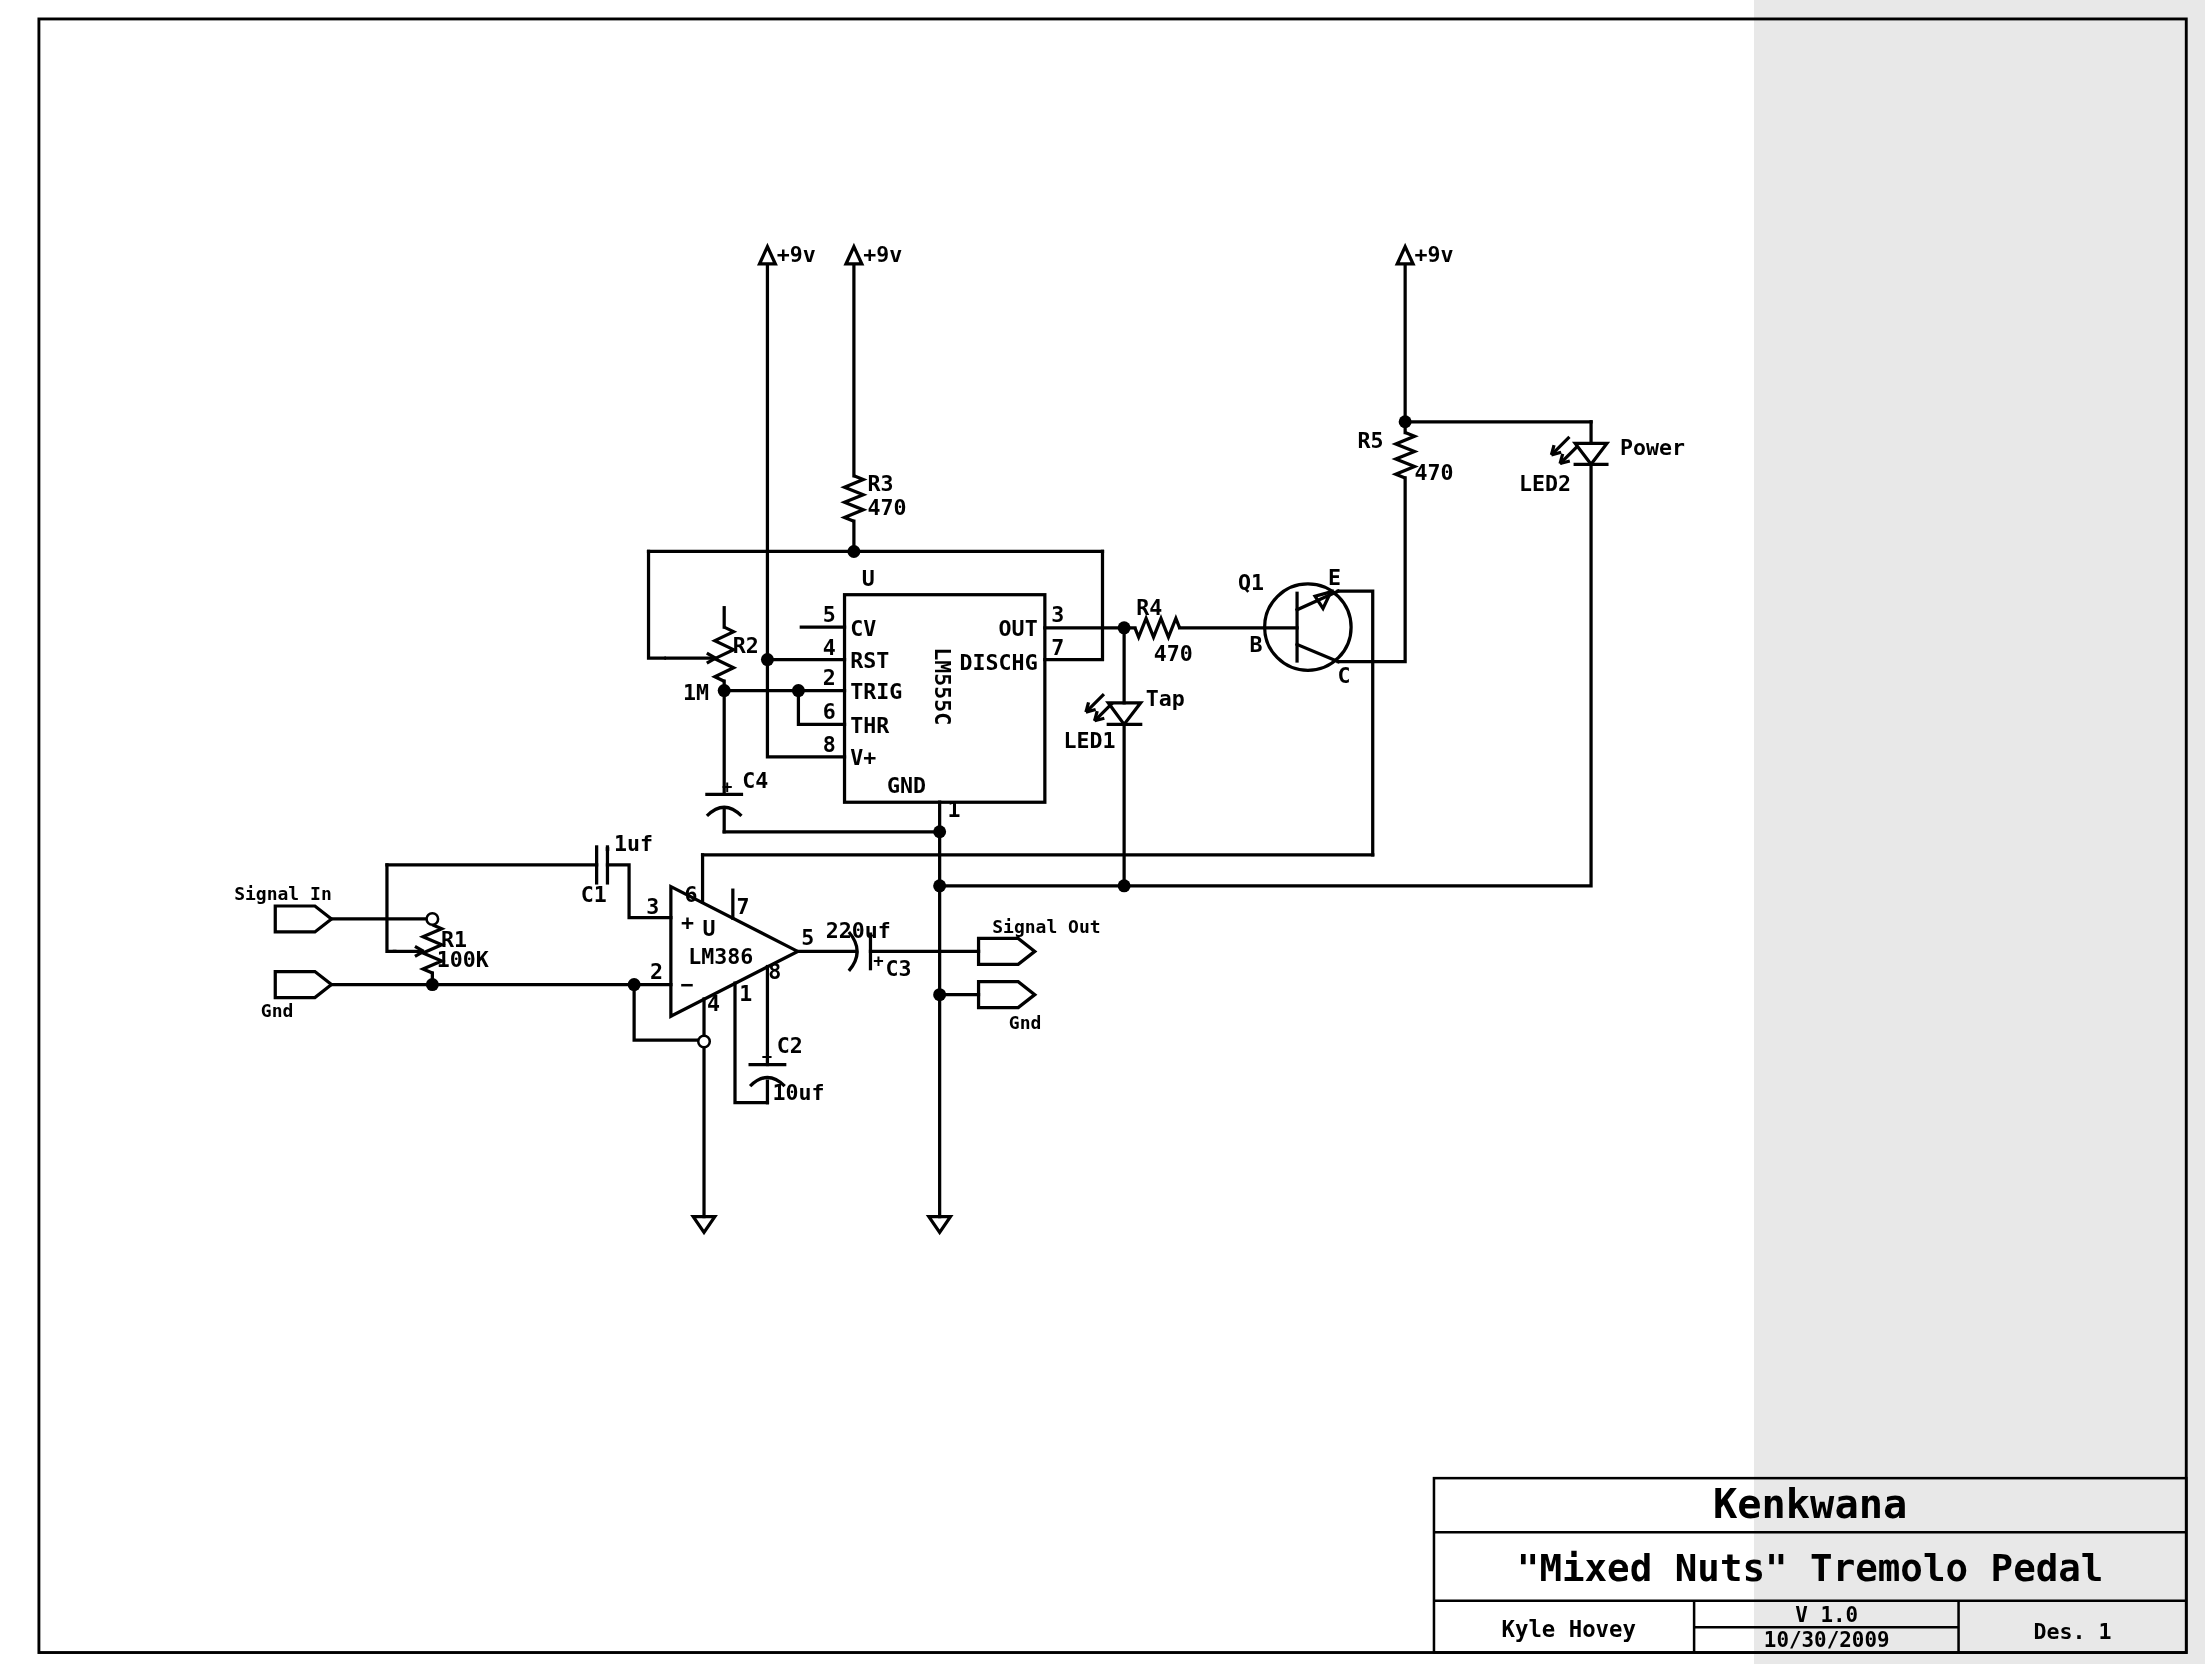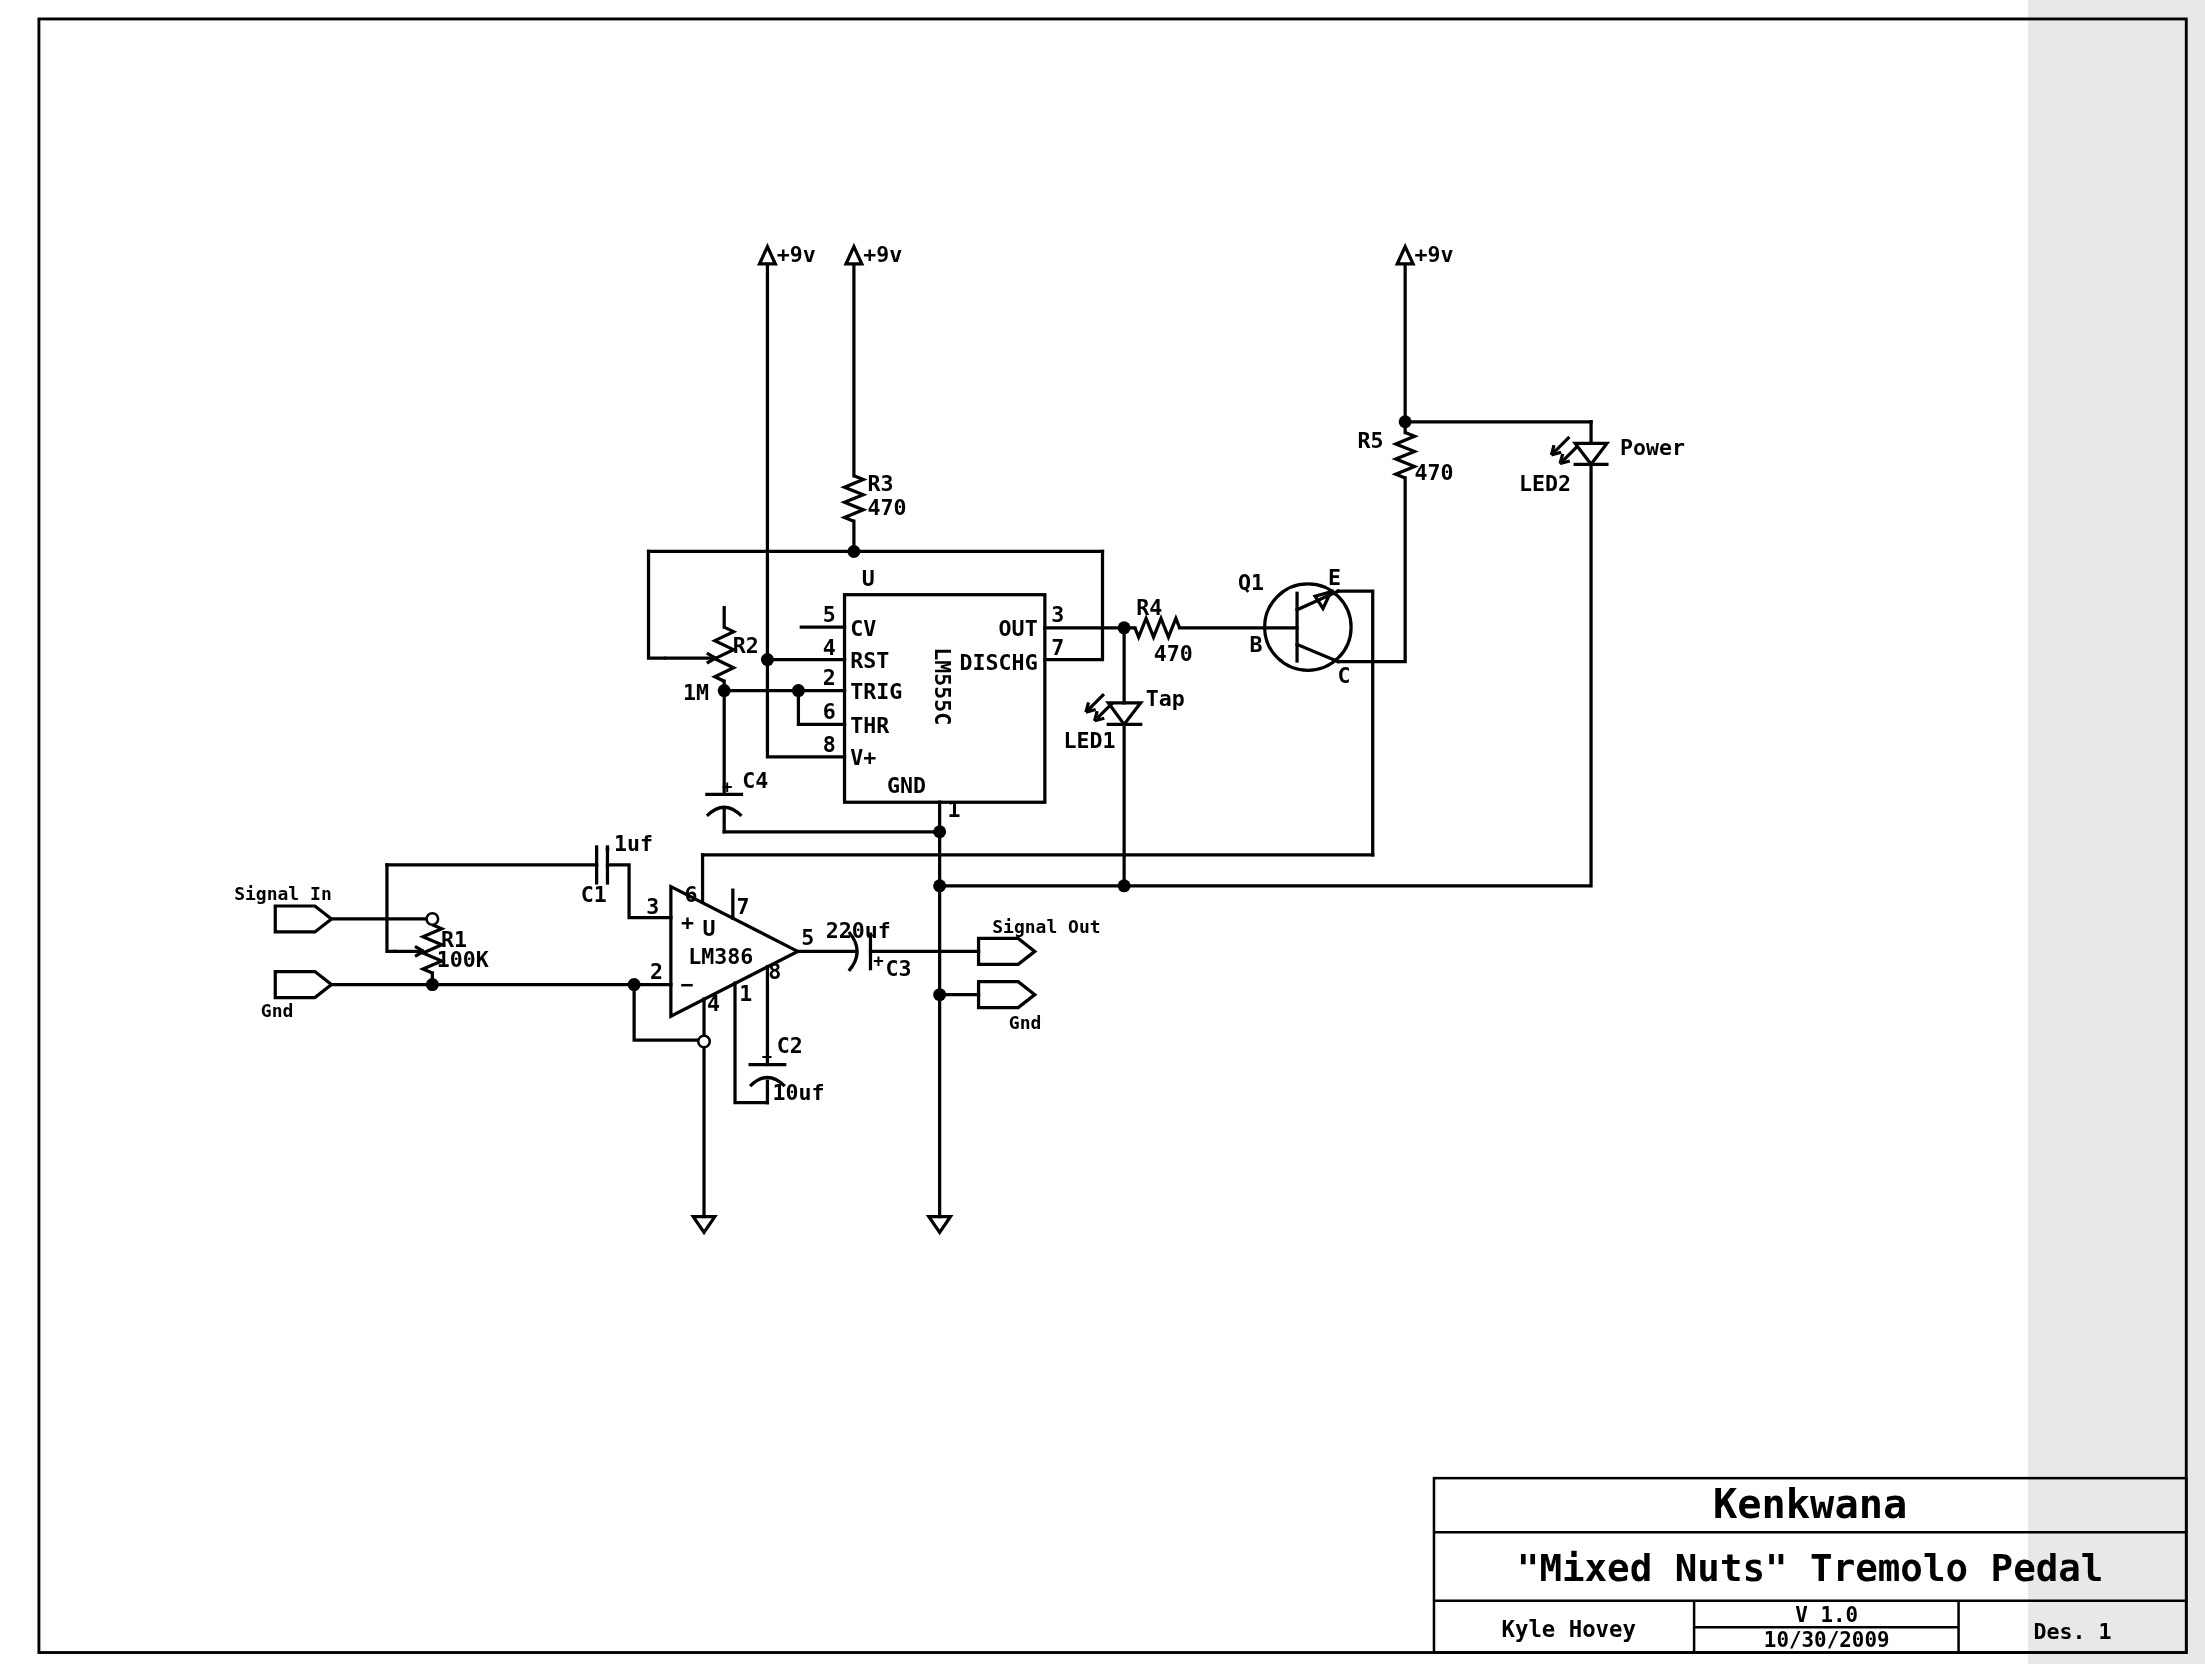--- a/index.html
+++ b/index.html
@@ -1,16 +1,16 @@
 <!DOCTYPE html>
 <html style="font-size:11.5px"><head>
 <meta charset="utf-8">
 <style>
   html,body{margin:0;padding:0;background:#e8e8e8;}
-  #stage{width:2028px;height:1665px;background:#ffffff;position:relative;}
+  #stage{width:1754px;height:1665px;background:#ffffff;position:relative;}
   svg{display:block;}
   text{font-family:"DejaVu Sans Mono","Liberation Mono",monospace;fill:#000;}
 </style>
 </head>
 <body>
 
 <div id="stage">
   <svg id="schem" viewBox="0 0 3060 2310" width="2205" height="1665">
     <title>"Mixed Nuts" Tremolo Pedal</title>
   <rect x="54" y="26" width="2980" height="2267" fill="none" stroke="#000000" stroke-width="4"></rect>

